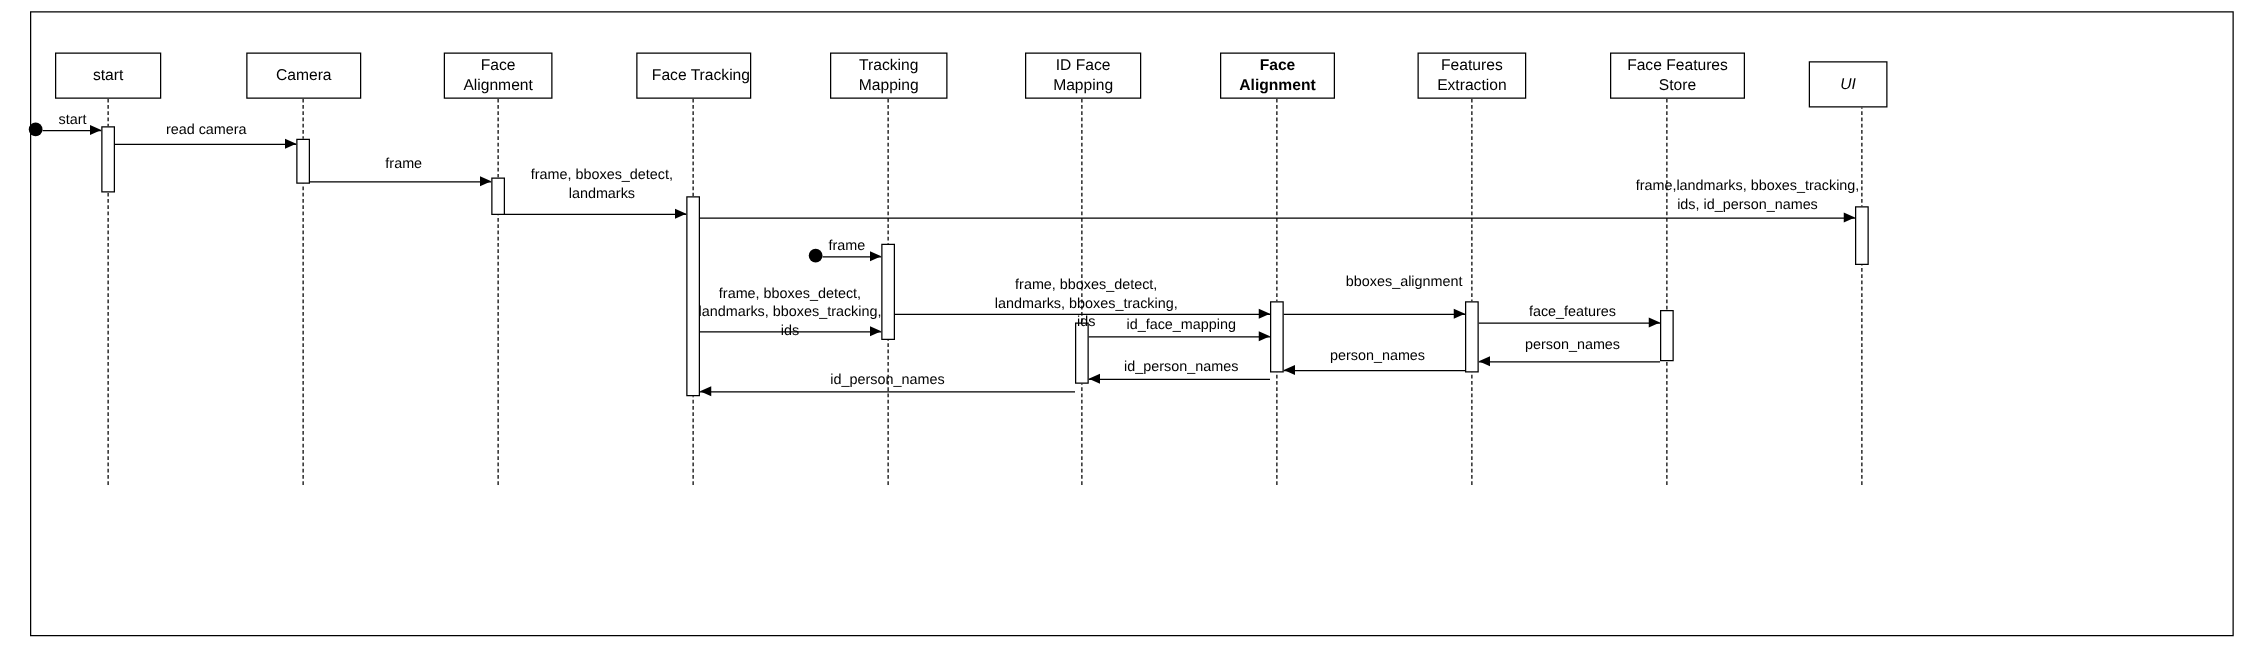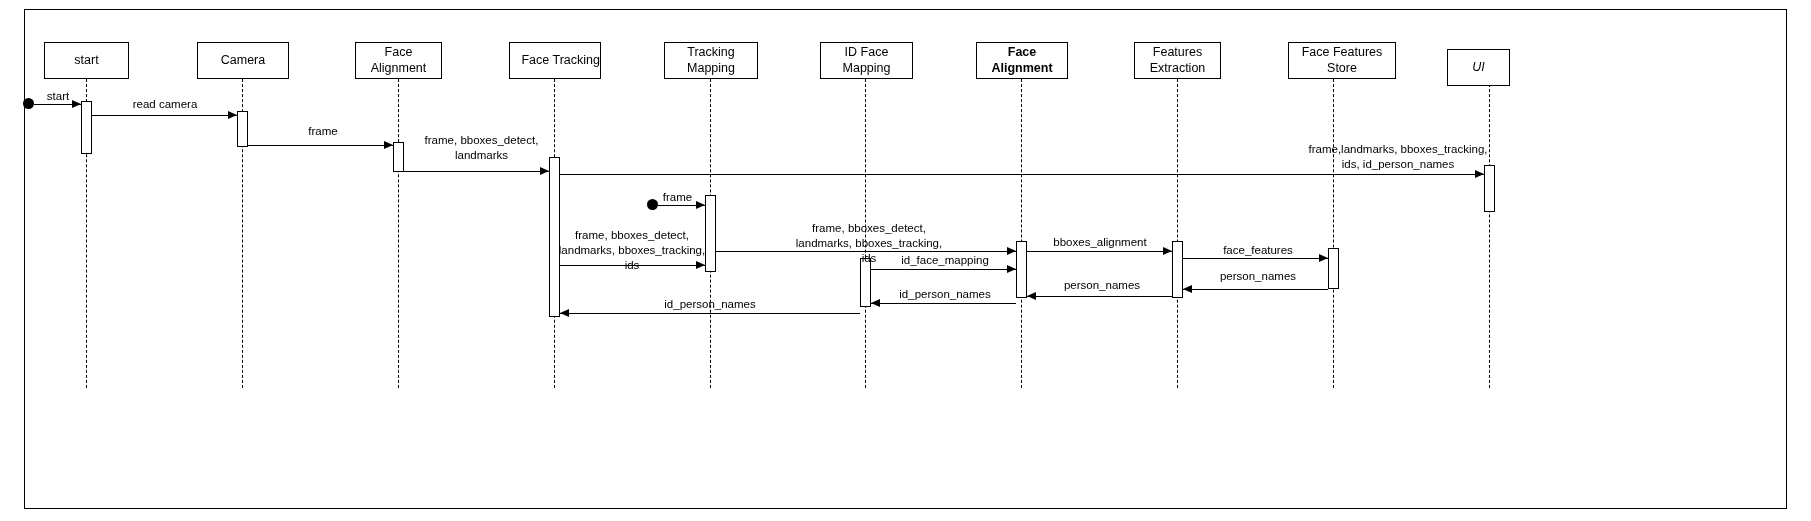--- a/index.html
+++ b/index.html
@@ -210,21 +210,21 @@
 landmarks, bboxes_tracking, ids</div>
       <div class="msg" style="left: 871px; top: 269px; width: 145px;">
         <div class="msg-line" style="width: 145px;"></div>
         <div class="arrow-head arrow-right" style="left: 136px;"></div>
       </div>
       <div class="msg-label" style="left: 875px; top: 253px; width: 140px;">id_face_mapping</div>
       <div class="msg" style="left: 1027px; top: 251px; width: 145px;">
         <div class="msg-line" style="width: 145px;"></div>
         <div class="arrow-head arrow-right" style="left: 136px;"></div>
       </div>
-      <div class="msg-label" style="left: 1030px; top: 235px; width: 140px;">bboxes_alignment</div>
+      <div class="msg-label" style="left: 1030px; top: 219px; width: 140px; text-align: right;">bboxes_alignment</div>
       <div class="msg" style="left: 1183px; top: 258px; width: 145px;">
         <div class="msg-line" style="width: 145px;"></div>
         <div class="arrow-head arrow-right" style="left: 136px;"></div>
       </div>
       <div class="msg-label" style="left: 1188px; top: 243px; width: 140px;">face_features</div>
       <div class="msg" style="left: 1183px; top: 289px; width: 145px;">
         <div class="msg-line" style="width: 145px;"></div>
         <div class="arrow-head arrow-left" style="left: 0px;"></div>
       </div>
       <div class="msg-label" style="left: 1188px; top: 269px; width: 140px;">person_names</div>

